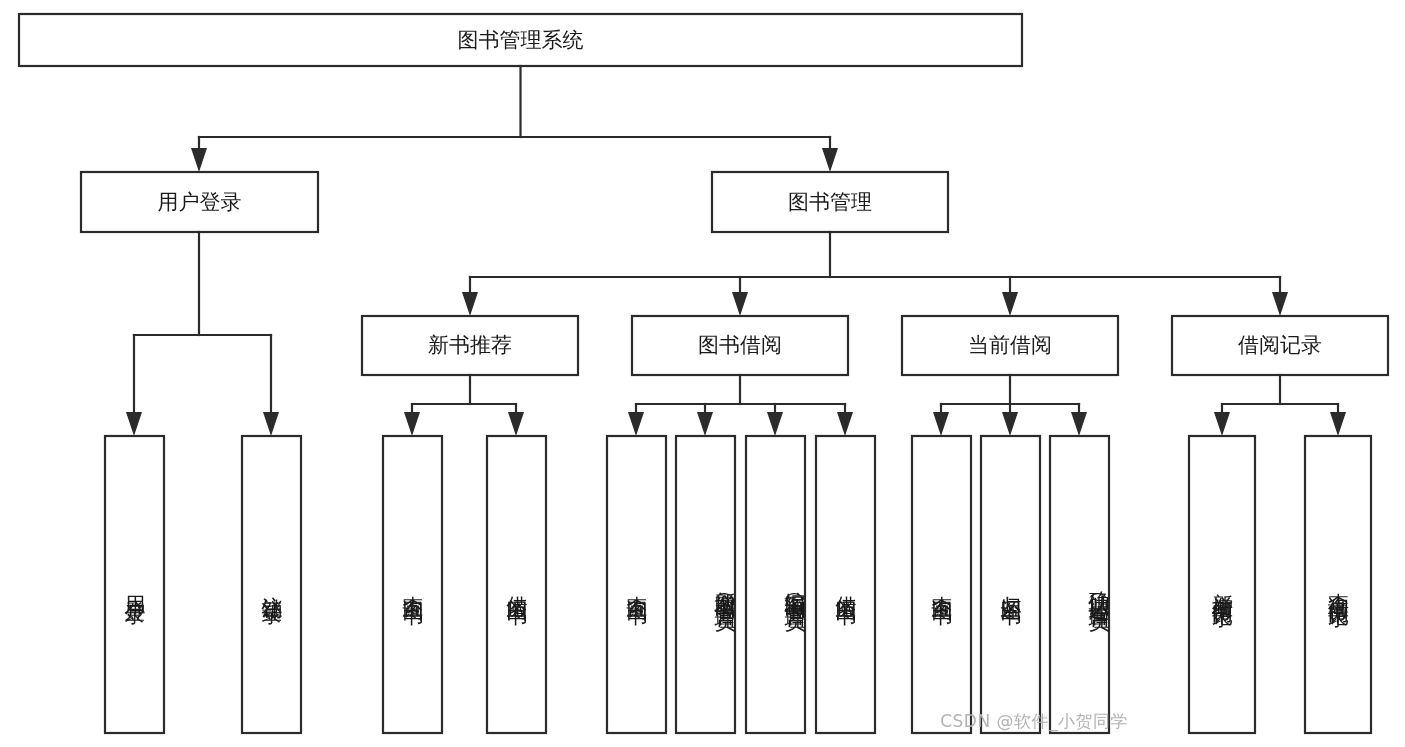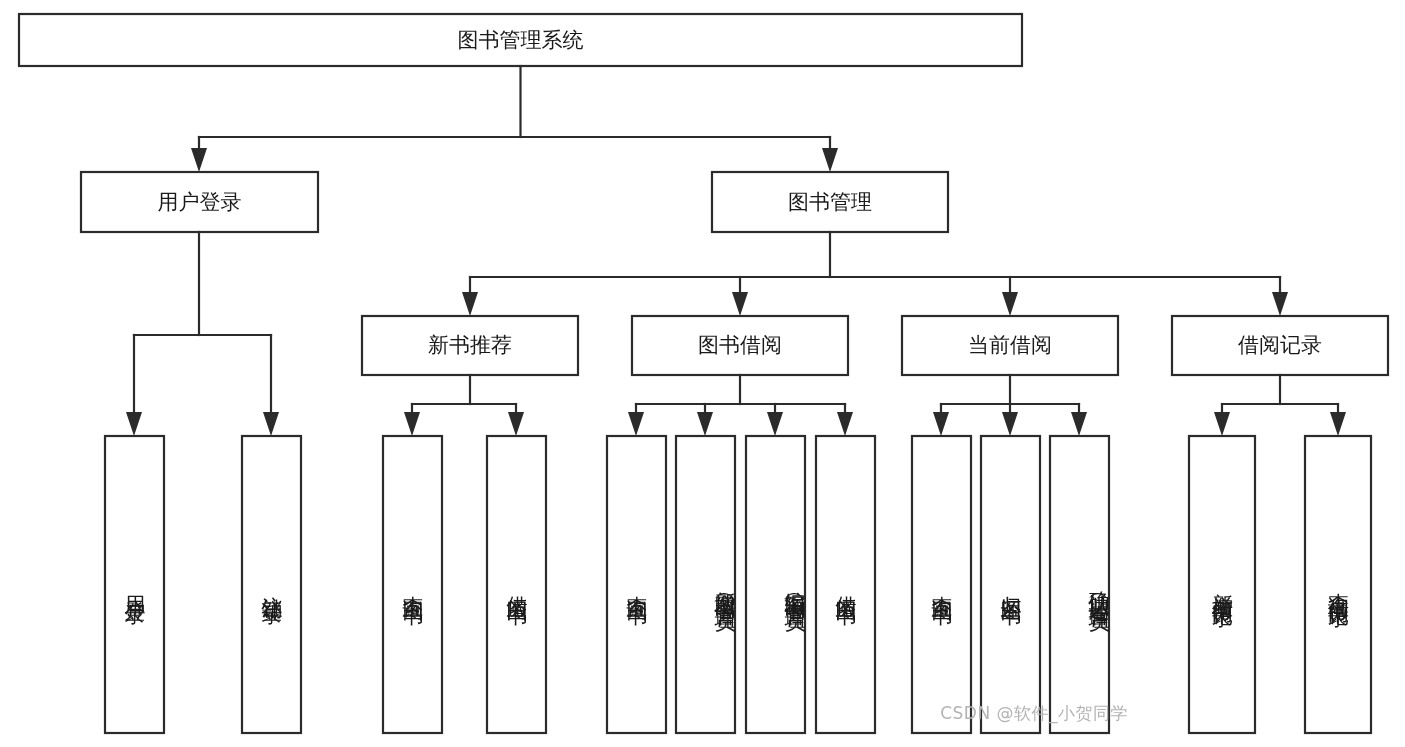--- a/index.html
+++ b/index.html
@@ -60,21 +60,21 @@
     letter-spacing: 3px;
     white-space: nowrap;
     display: flex;
     align-items: center;
     justify-content: center;
     pointer-events: none;
   }
   .watermark {
     position: absolute;
     right: 12px;
-    bottom: 22px;
+    bottom: 14px;
     font-family: "DejaVu Sans", "Liberation Sans", sans-serif;
     font-size: 17px;
     color: #b3b3b3;
     white-space: nowrap;
     letter-spacing: 0.5px;
   }
 </style>
 </head>
 <body>
 

